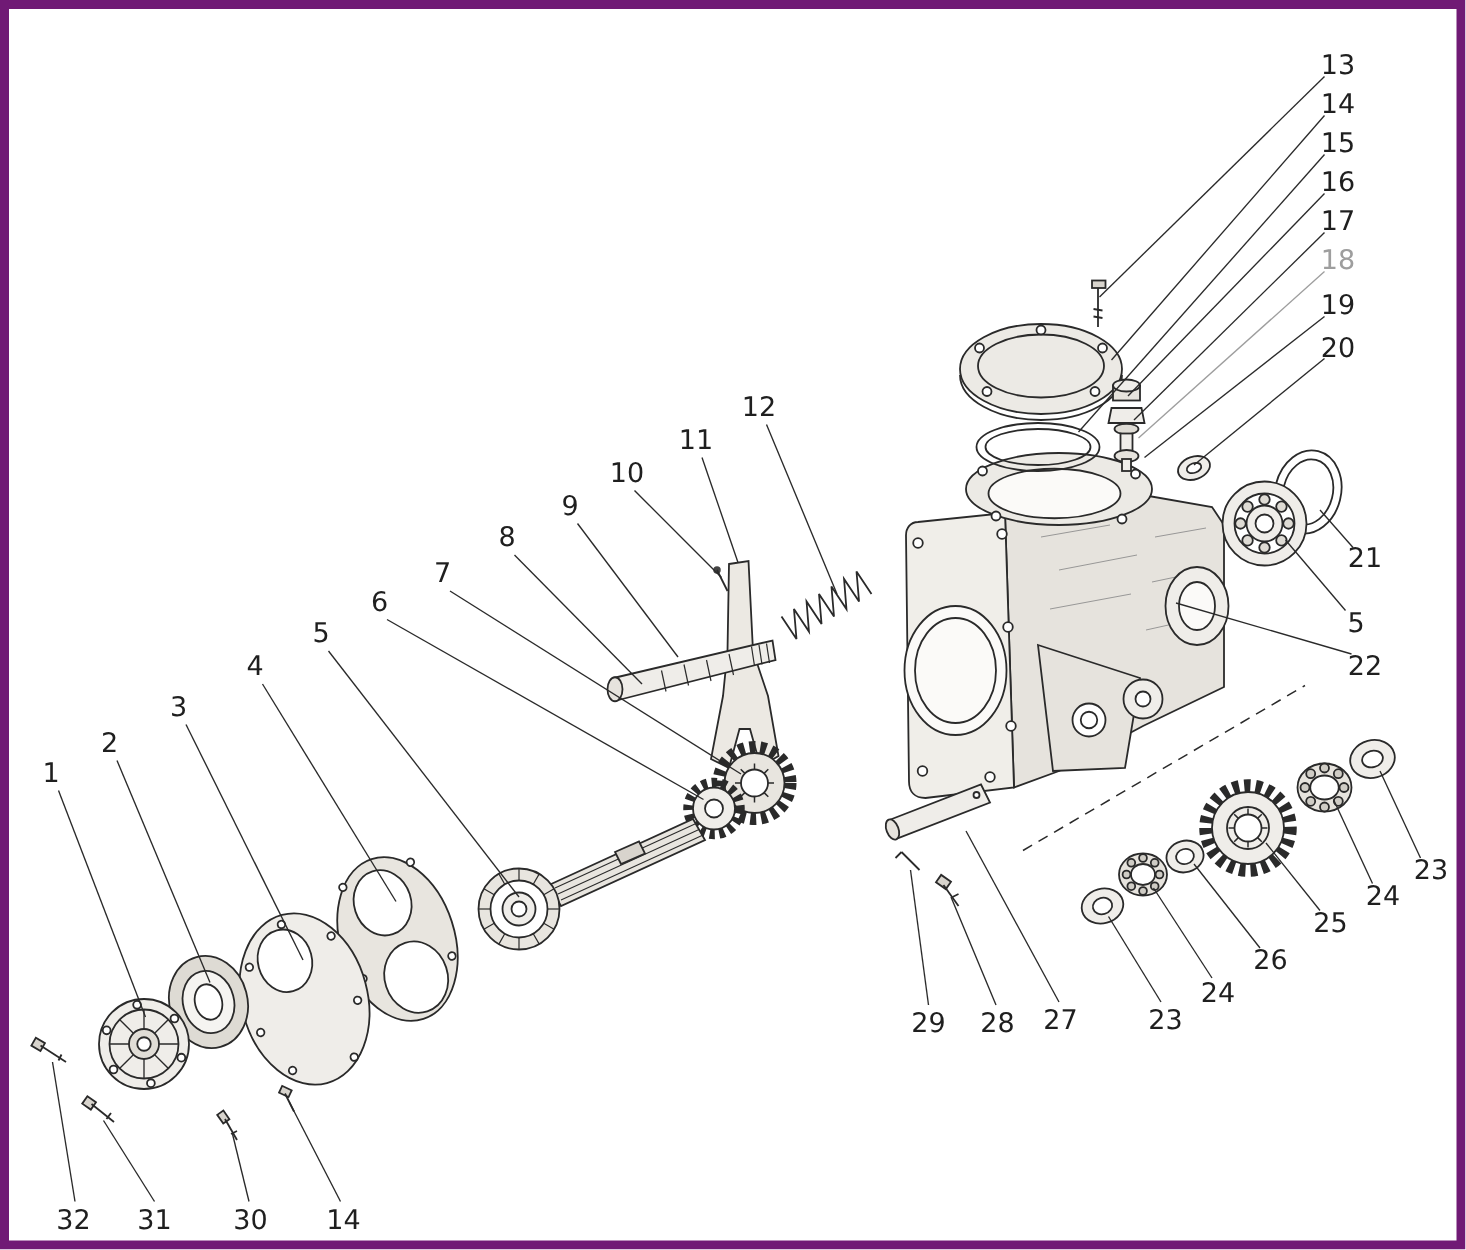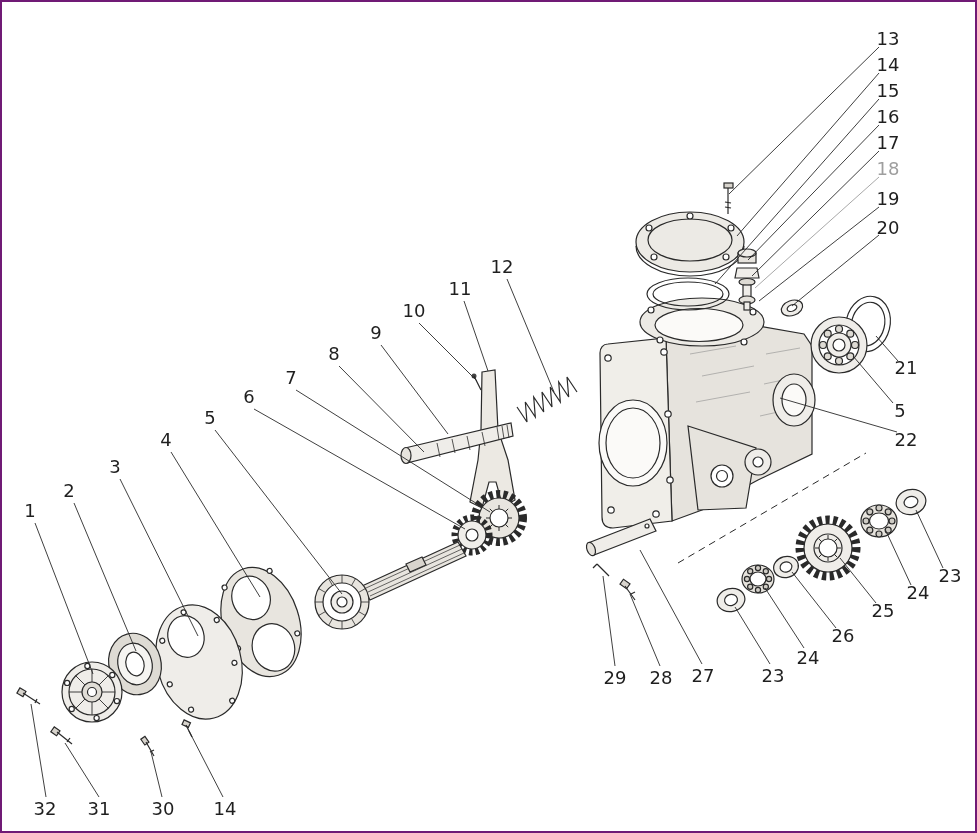--- a/index.html
+++ b/index.html
@@ -1,20 +1,20 @@
 <!DOCTYPE html>
 <html><head>
 <meta charset="utf-8">
 <style>
   html,body{margin:0;padding:0;background:#ffffff;}
   .canvas{
     position:relative;
     width:977px;height:833px;
     background:#ffffff;
-    border:2px solid #701a75;
+    border:6px solid #701a75;
     box-sizing:border-box;
     font-family:"DejaVu Sans", sans-serif;
     overflow:hidden;
   }
   svg{display:block;}
   .part{stroke:#2a2a2a;stroke-width:1.2;}
   .hatch{stroke:#8f8f8f;stroke-width:0.6;}
   .callout{font:18px "DejaVu Sans", sans-serif;fill:#1f1f1f;text-anchor:middle;}
   .callout.muted{fill:#9e9e9e;}
   .leader{stroke:#2a2a2a;stroke-width:0.9;fill:none;}

